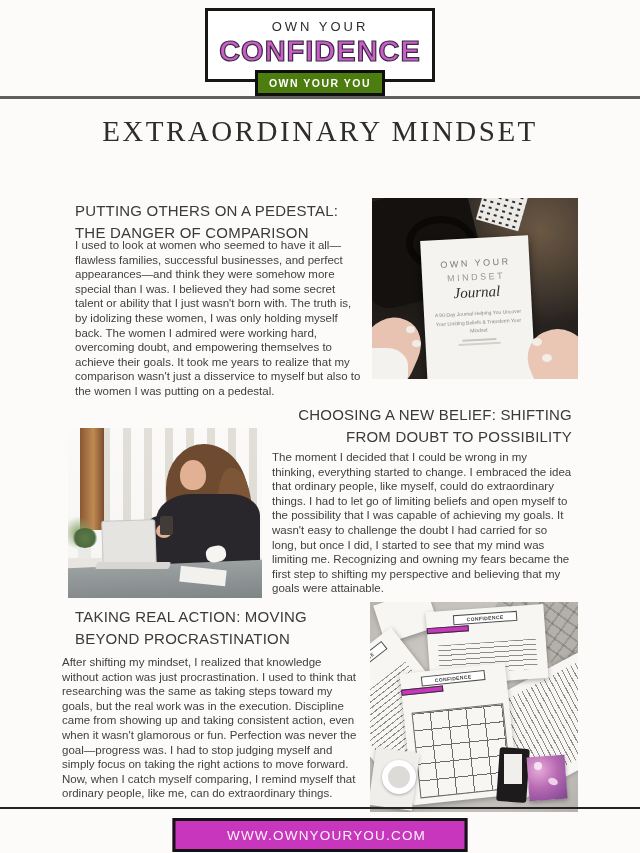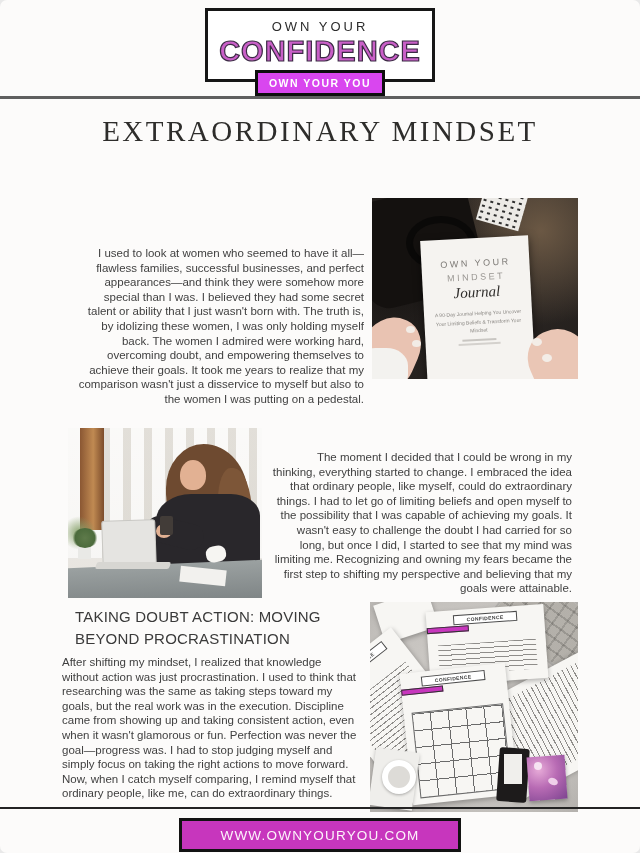--- a/index.html
+++ b/index.html
@@ -1,51 +1,51 @@
 <!DOCTYPE html>
 <html><head>
 <meta charset="utf-8">
 <style>
   html,body{margin:0;padding:0;background:#e9e9e9;}
   .page{
     position:relative;width:640px;height:853px;margin:0 auto;
     background:#fcfbfa;font-family:"Liberation Sans",sans-serif;
-    overflow:hidden;color:#3f3f3f;border-radius:7px;
+    overflow:hidden;color:#3f3f3f;
   }
   
   .header-rule{position:absolute;top:96px;left:0;width:640px;height:3px;background:#5f5f5f;}
   .logo-box{
     position:absolute;top:8px;left:50%;transform:translateX(-50%);
     width:224px;height:68px;background:#ffffff;border:3px solid #161616;
     text-align:center;z-index:2;
   }
   .logo-top{margin-top:8px;font-size:13px;letter-spacing:3px;color:#2c2c2c;}
   .logo-main{
     margin-top:1px;font-size:29px;font-weight:700;letter-spacing:1px;
     color:#c95fc7;-webkit-text-stroke:1.2px #3d2b46;
   }
   .logo-banner{
     position:absolute;top:70px;left:50%;transform:translateX(-50%);
-    width:124px;height:20px;background:#d946ef;border:3px solid #0e0e0e;
+    width:124px;height:20px;background:#4d7c0f;border:3px solid #0e0e0e;
     display:flex;align-items:center;justify-content:center;z-index:3;
   }
   .logo-banner span{color:#ffffff;font-size:10.5px;font-weight:700;letter-spacing:1.5px;}
   
   .page-title{
     position:absolute;top:113px;left:0;width:640px;text-align:center;
     font-family:"Liberation Serif",serif;font-weight:400;
     font-size:29px;letter-spacing:2.5px;color:#2e2d2b;line-height:1.26;
   }
   
   .sec-heading{position:absolute;font-size:15px;line-height:1.45;color:#3a3a3a;letter-spacing:.2px;}
   .sec-body{position:absolute;font-size:11.5px;line-height:14.6px;color:#3f3f3f;}
   .h1{left:75px;top:200px;width:295px;}
-  .p1{left:75px;top:246px;width:289px;text-align:right;}
+  .p1{left:75px;top:238px;width:289px;}
   .h2{left:280px;top:404px;width:292px;text-align:right;}
-  .p2{left:272px;top:450px;width:300px;text-align:right;}
+  .p2{left:272px;top:450px;width:300px;}
   .h3{left:75px;top:606px;width:300px;}
   .p3{left:62px;top:655px;width:297px;}
   
   .photo{position:absolute;overflow:hidden;}
   .photo *{position:absolute;}
   
   .photo-journal{left:372px;top:198px;width:206px;height:181px;
     background:
       radial-gradient(circle at 82% 18%, #6b5844 0%, rgba(107,88,68,0) 42%),
       radial-gradient(circle at 12% 30%, #100e0d 0%, rgba(16,14,13,0) 55%),
@@ -123,21 +123,21 @@
   .phone-inner{left:134px;top:152px;width:18px;height:30px;background:#f0efec;}
   .pink-collage{left:158px;top:154px;width:38px;height:44px;transform:rotate(-4deg);
     background:radial-gradient(circle at 30% 30%,#e7abd8 0%,#b86bb4 45%,#7d4490 100%);box-shadow:0 2px 4px rgba(0,0,0,.3);}
   .pink-spot1{left:164px;top:160px;width:8px;height:8px;background:#f6e3f2;border-radius:50%;}
   .pink-spot2{left:178px;top:176px;width:10px;height:7px;background:#efcfe9;border-radius:50%;transform:rotate(20deg);}
   
   .footer-rule{position:absolute;top:807px;left:0;width:640px;height:2px;background:#232323;}
   .footer-bar{
     position:absolute;top:818px;left:50%;transform:translateX(-50%);
     width:276px;height:28px;background:#c736bd;border:3px solid #131313;
-    display:flex;align-items:center;justify-content:center;cursor:pointer;
+    display:flex;align-items:center;justify-content:center;cursor:pointer;padding-left:13px;
   }
   .footer-bar span{color:#fdf3fb;font-size:13.5px;letter-spacing:1.2px;}
 </style>
 </head>
 <body>
 
 <div class="page">
 
   <div class="header-rule"></div>
   <div class="logo-box">
@@ -145,20 +145,21 @@
     <div class="logo-main">CONFIDENCE</div>
   </div>
   <div class="logo-banner">
     <span>OWN YOUR YOU</span>
   </div>
 
   <div class="page-title">
     <div>EXTRAORDINARY MINDSET</div>
   </div>
 
+  <div class="sec-heading h1">PUTTING OTHERS ON A PEDESTAL: THE DANGER OF COMPARISON</div>
   <div class="sec-body p1">I used to look at women who seemed to have it all—flawless families, successful businesses, and perfect appearances—and think they were somehow more special than I was. I believed they had some secret talent or ability that I just wasn't born with. The truth is, by idolizing these women, I was only holding myself back. The women I admired were working hard, overcoming doubt, and empowering themselves to achieve their goals. It took me years to realize that my comparison wasn't just a disservice to myself but also to the women I was putting on a pedestal.</div>
 
   <div class="photo photo-journal">
     <div class="bag"></div>
     <div class="bag-handle"></div>
     <div class="tag"></div>
     <div class="journal-sheet">
       <span class="jr-top">OWN YOUR</span>
       <span class="jr-mid">MINDSET</span>
       <span class="jr-script">Journal</span>
@@ -168,20 +169,21 @@
     </div>
     <div class="hand-left"></div>
     <div class="cuff-left"></div>
     <div class="nail-l1"></div>
     <div class="nail-l2"></div>
     <div class="hand-right"></div>
     <div class="nail-r1"></div>
     <div class="nail-r2"></div>
   </div>
 
+  <div class="sec-heading h2">CHOOSING A NEW BELIEF: SHIFTING FROM DOUBT TO POSSIBILITY</div>
   <div class="sec-body p2">The moment I decided that I could be wrong in my thinking, everything started to change. I embraced the idea that ordinary people, like myself, could do extraordinary things. I had to let go of limiting beliefs and open myself to the possibility that I was capable of achieving my goals. It wasn't easy to challenge the doubt I had carried for so long, but once I did, I started to see that my mind was limiting me. Recognizing and owning my fears became the first step to shifting my perspective and believing that my goals were attainable.</div>
 
   <div class="photo photo-woman">
     <div class="curtain"></div>
     <div class="beam"></div>
     <div class="greenery"></div>
     <div class="hair"></div>
     <div class="hair-swoop"></div>
     <div class="face"></div>
     <div class="shirt"></div>
@@ -190,21 +192,21 @@
     <div class="cup"></div>
     <div class="desk"></div>
     <div class="plant-pot"></div>
     <div class="plant-leaves"></div>
     <div class="laptop-screen"></div>
     <div class="laptop-base"></div>
     <div class="paper"></div>
     <div class="tissue"></div>
   </div>
 
-  <div class="sec-heading h3">TAKING DOUBT ACTION: MOVING BEYOND PROCRASTINATION</div>
+  <div class="sec-heading h3">TAKING REAL ACTION: MOVING BEYOND PROCRASTINATION</div>
   <div class="sec-body p3">After shifting my mindset, I realized that knowledge without action was just procrastination. I used to think that researching was the same as taking steps toward my goals, but the real work was in the execution. Discipline came from showing up and taking consistent action, even when it wasn't glamorous or fun. Perfection was never the goal—progress was. I had to stop judging myself and simply focus on taking the right actions to move forward. Now, when I catch myself comparing, I remind myself that ordinary people, like me, can do extraordinary things.</div>
 
   <div class="photo photo-sheets">
     <div class="keyboard"></div>
     <div class="sheet sheet-back"></div>
     <div class="sheet sheet-left">
       <span class="mini-logo">CONFIDENCE</span>
 
       <div class="fake-lines fl-left"></div>
     </div>

